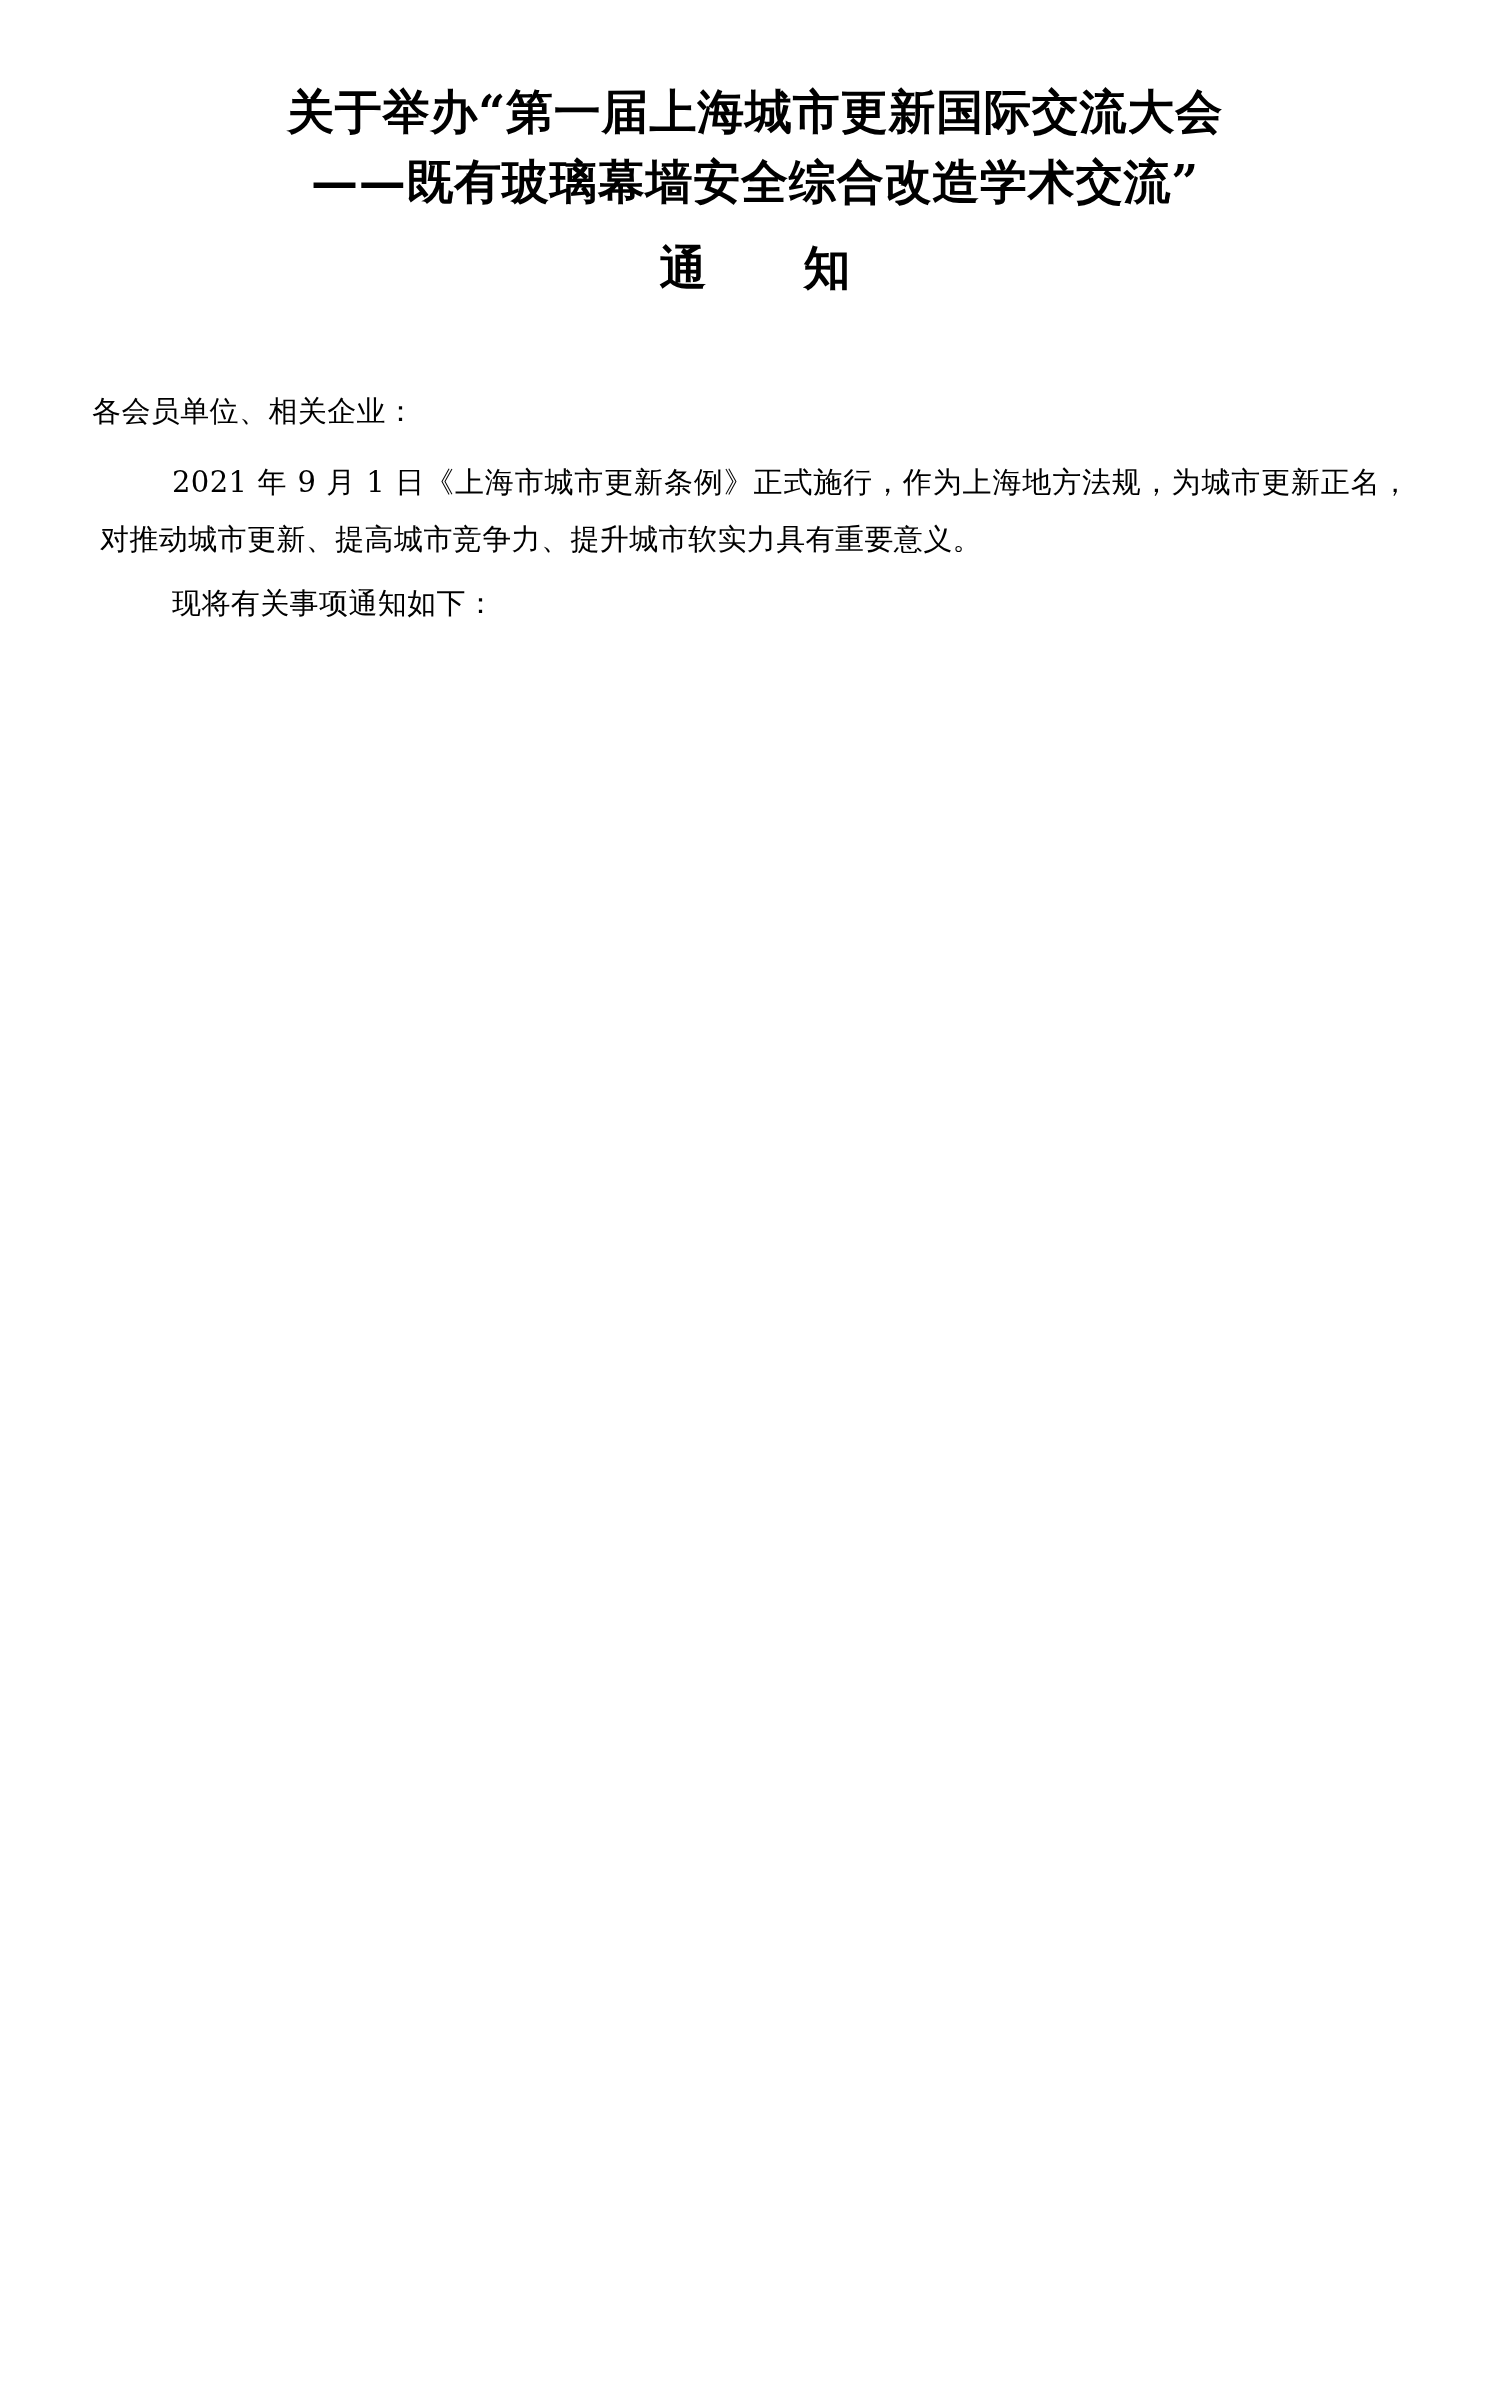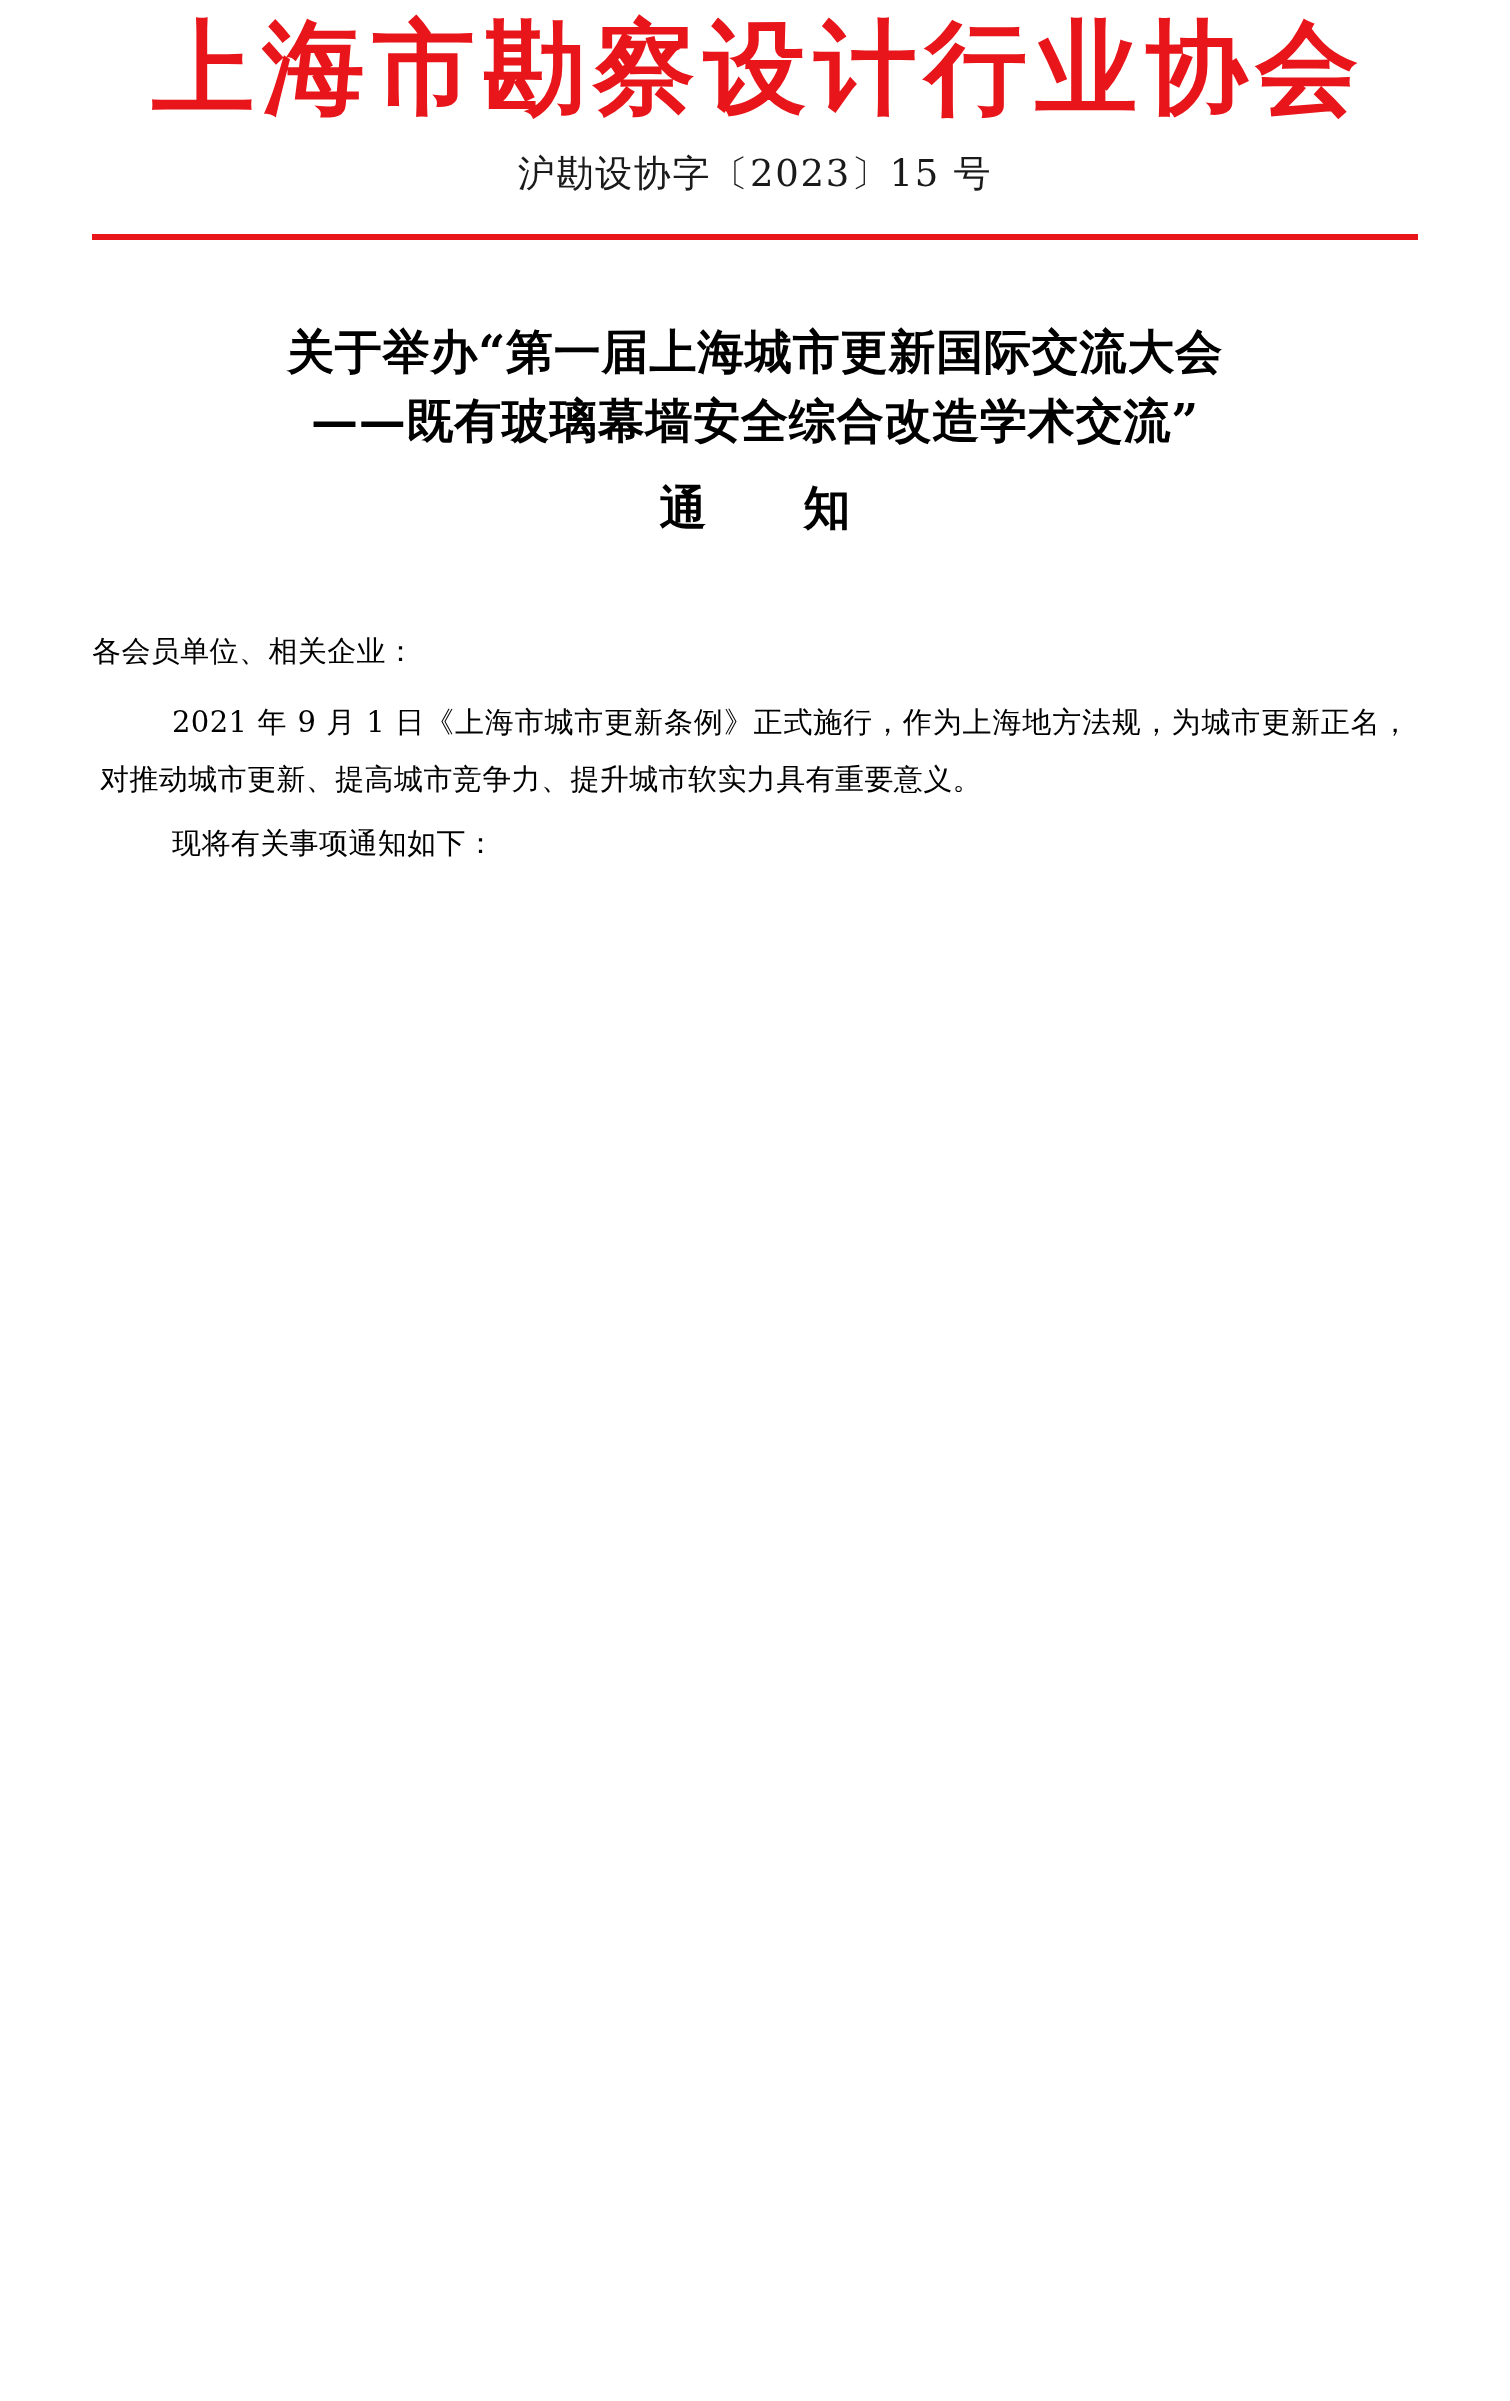--- a/index.html
+++ b/index.html
@@ -91,25 +91,20 @@
   .para {
     margin: 8px;
     text-indent: 72px;
   }
 </style>
 </head>
 <body>
 
 <div class="page">
 
-  <div class="letterhead">
-    <div class="org-title" style="color: rgb(232, 22, 26);">上海市勘察设计行业协会</div>
-    <div class="doc-number">沪勘设协字〔2023〕15 号</div>
-    <div class="red-rule" style="background: rgb(232, 22, 26);"></div>
-  </div>
 
   <div class="doc-title">
     <span class="line">关于举办“第一届上海城市更新国际交流大会</span>
     <span class="line">——既有玻璃幕墙安全综合改造学术交流”</span>
     <span class="line notice">通　知</span>
   </div>
 
   <div class="body-text">
     <p class="salutation">各会员单位、相关企业：</p>
     <p class="para">2021 年 9 月 1 日《上海市城市更新条例》正式施行，作为上海地方法规，为城市更新正名，对推动城市更新、提高城市竞争力、提升城市软实力具有重要意义。</p>

